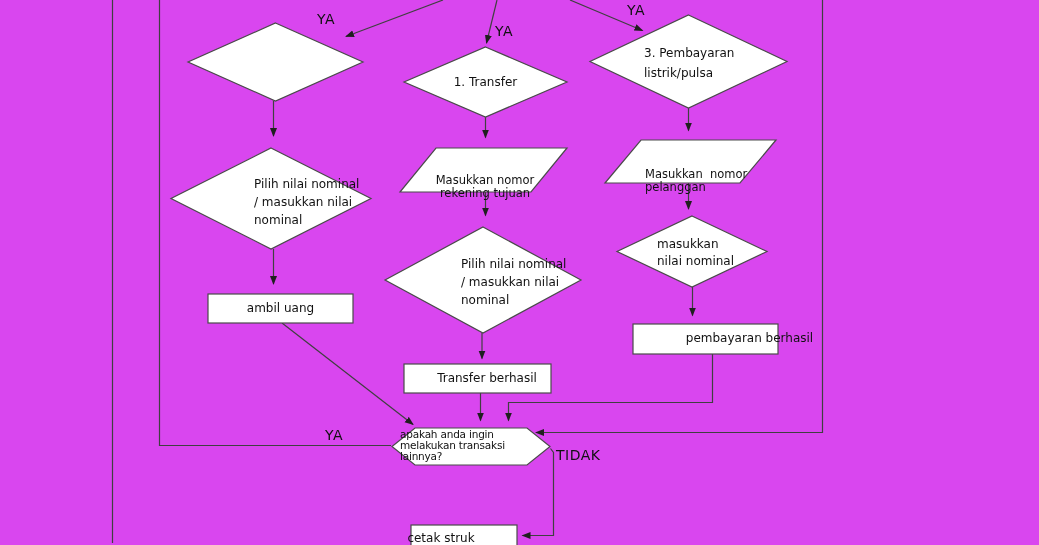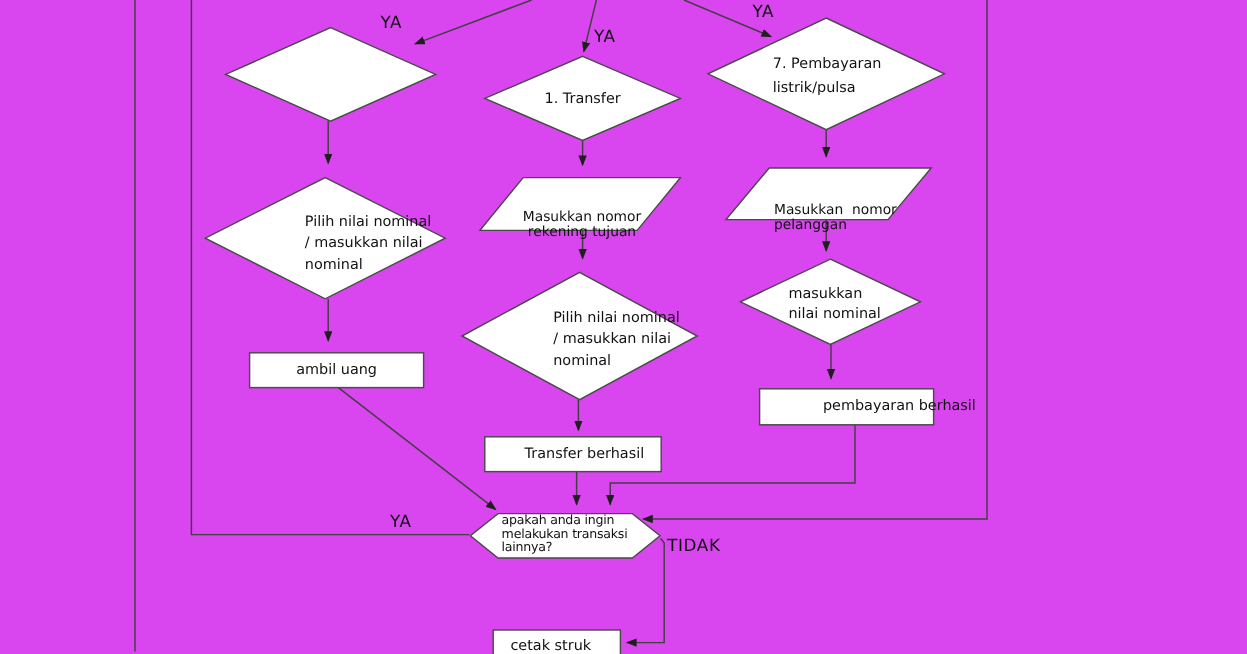--- a/index.html
+++ b/index.html
@@ -78,26 +78,26 @@
   <div class="lbl fs12t ctr" style="left:208px;top:301px;width:145px;">ambil uang</div>
 
   <div class="lbl fs12t ctr" style="left:404px;top:75px;width:163px;">1. Transfer</div>
   <div class="lbl fs11 ctr" style="left:417px;top:152px;width:136px;">Masukkan nomor
 rekening tujuan</div>
   <div class="lbl fs12" style="left:437px;top:255px;">Pilih nilai nominal
 / masukkan nilai
 nominal</div>
   <div class="lbl fs12t ctr" style="left:404px;top:371px;width:166px;">Transfer berhasil</div>
 
-  <div class="lbl" style="left:644px;top:43px;font-size:12px;line-height:20px;">7. Pembayaran
+  <div class="lbl" style="left:644px;top:43px;font-size:12px;line-height:20px;">3. Pembayaran
 listrik/pulsa</div>
   <div class="lbl fs11" style="left:645px;top:146px;">Masukkan  nomor
 pelanggan</div>
   <div class="lbl" style="left:657px;top:236px;font-size:12px;line-height:16.5px;">masukkan
 nilai nominal</div>
   <div class="lbl fs12t ctr" style="left:633px;top:331px;width:145px;padding-left:44px;">pembayaran berhasil</div>
 
-  <div class="lbl hexq" style="left:418px;top:429px;width:118px;">apakah anda ingin
+  <div class="lbl hexq" style="left:400px;top:429px;width:118px;">apakah anda ingin
 melakukan transaksi
 lainnya?</div>
-  <div class="lbl fs12t ctr" style="left:406px;top:531px;width:106px;">cetak struk</div>
+  <div class="lbl fs12t ctr" style="left:388px;top:531px;width:106px;">cetak struk</div>
 
 </div>
 
 </body></html>

